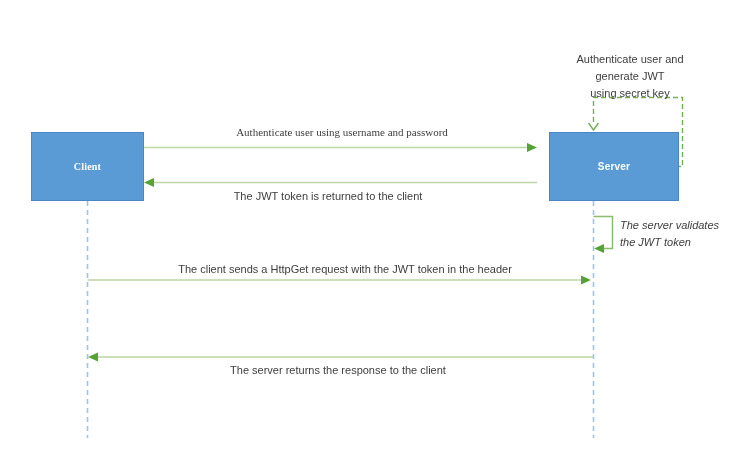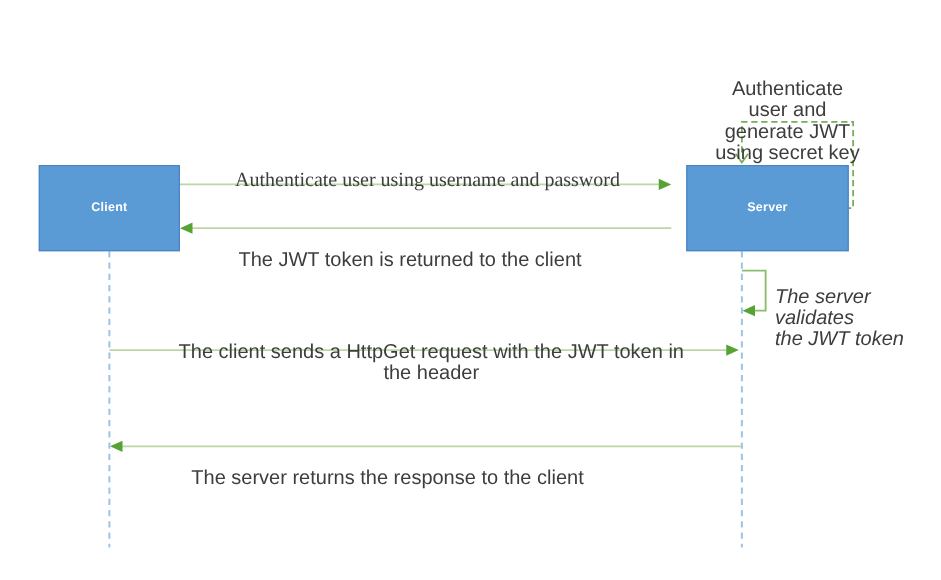--- a/index.html
+++ b/index.html
@@ -61,37 +61,36 @@
     display: flex;
     align-items: center;
     justify-content: center;
   }
   .actor-label {
     color: var(--actor-text, #ffffff);
     font-size: 10px;
     font-weight: bold;
     letter-spacing: 0.2px;
   }
-  #actor-client { left: 31px; top: 132px; }
+  #actor-client { left: 31px; top: 132px; font-family: Liberation Serif, serif; }
   #actor-server { left: 537px; top: 132px; width: 130px; margin-left: 12px; }
   .msg-label {
     position: absolute;
-    font-size: 16px;
+    font-size: 11px;
     color: var(--text, #3d3d3d);
     white-space: pre-line;
     line-height: 17px;
-    margin-top: 12px;
   }
   .centered { transform: translateX(-50%); text-align: center; }
   #label-generate  { left: 630px; top: 51px; }
   #label-auth      { left: 342px; top: 124px; font-family: Liberation Serif, serif; }
   #label-returned  { left: 328px; top: 188px; }
   #label-validate  { left: 620px; top: 217px; text-align: left; font-style: italic; }
   #label-httpget   { left: 345px; top: 261px; }
-  #label-response  { left: 310px; top: 362px; }
+  #label-response  { left: 338px; top: 362px; }
 </style>
 </head>
 <body>
 
 <div class="canvas">
 
   <svg class="lines-layer" viewBox="0 0 753 464" xmlns="http://www.w3.org/2000/svg">
 
     <line class="lifeline" x1="87.5" y1="201" x2="87.5" y2="438"></line>
     <line class="lifeline" x1="593.5" y1="201" x2="593.5" y2="438"></line>

